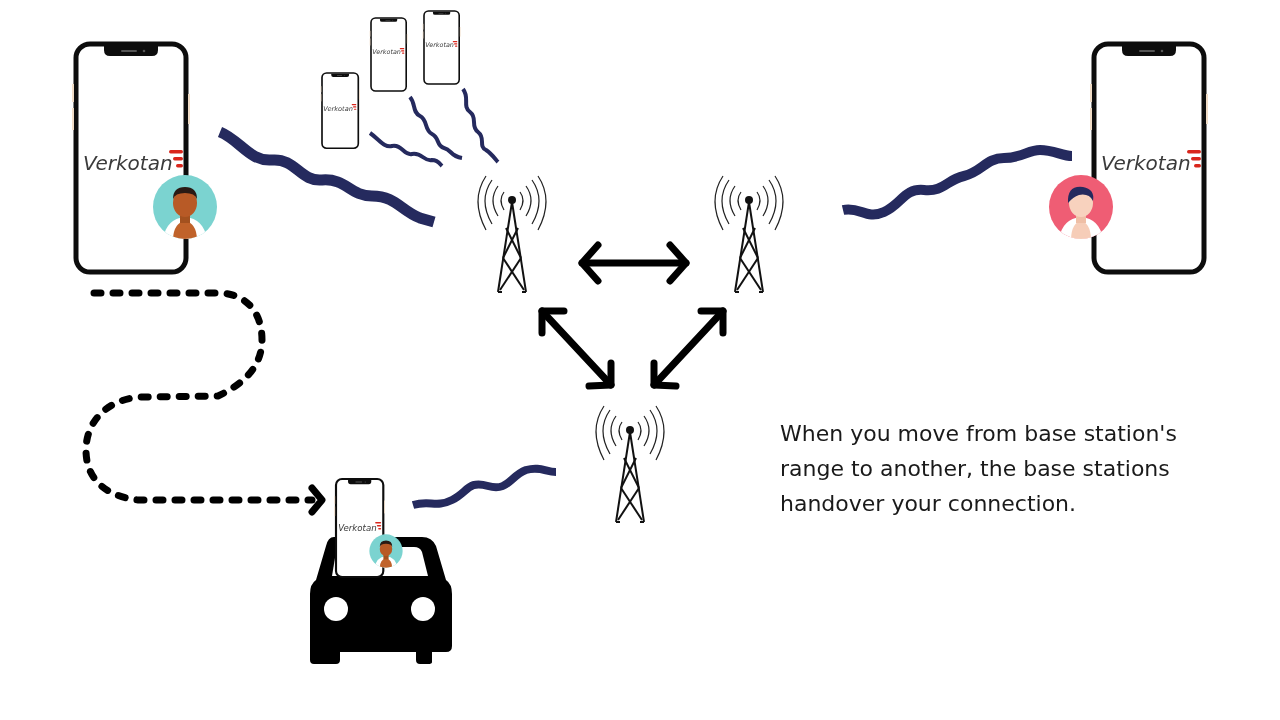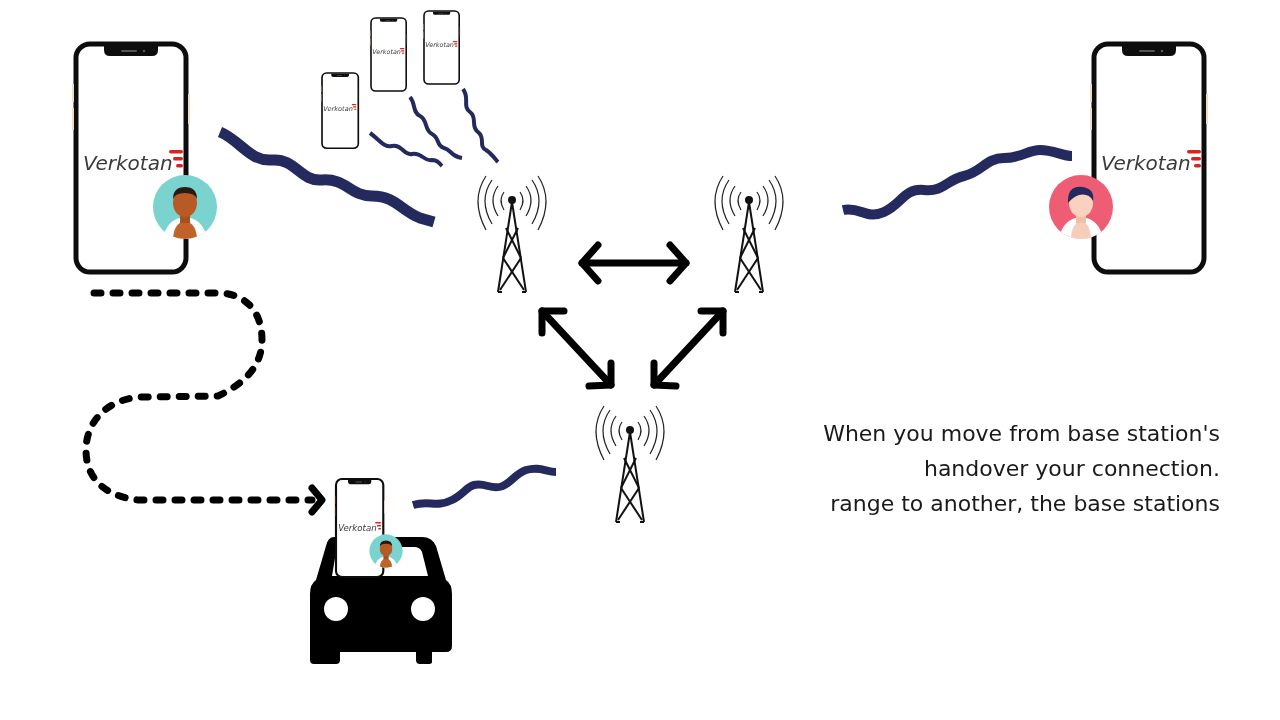--- a/index.html
+++ b/index.html
@@ -1,20 +1,20 @@
 <!DOCTYPE html>
 <html><head>
 <meta charset="utf-8">
 <style>
   html, body { margin:0; padding:0; background:#ffffff; }
   body { width:1280px; height:720px; position:relative; overflow:hidden; font-family:"DejaVu Sans", sans-serif; }
   svg.stage { position:absolute; left:0; top:0; }
   .caption {
     position:absolute; left:780px; top:416px; width:440px;
-    text-align:right; font-size:22px; line-height:35px; color:#1a1a1a;
+    text-align:left; font-size:22px; line-height:35px; color:#1a1a1a;
     font-family:"DejaVu Sans", sans-serif; letter-spacing:0px;
   }
   .logo-text { font-family:"DejaVu Sans", sans-serif; font-style:italic; fill:#3b3b3b; }
 </style>
 </head>
 <body>
 
 <svg class="stage" width="1280" height="720" viewBox="0 0 1280 720" xmlns="http://www.w3.org/2000/svg">
   <defs>
 
@@ -178,15 +178,15 @@
         <use href="#logo"></use>
       </g>
   </g>
   <g transform="translate(386,551) scale(0.52)">
     <use href="#male-avatar"></use>
   </g>
 </svg>
 
 <div class="caption">
   <div>When you move from base station's</div>
+  <div>range to another, the base stations</div>
   <div>handover your connection.</div>
-  <div>range to another, the base stations</div>
 </div>
 
 </body></html>

